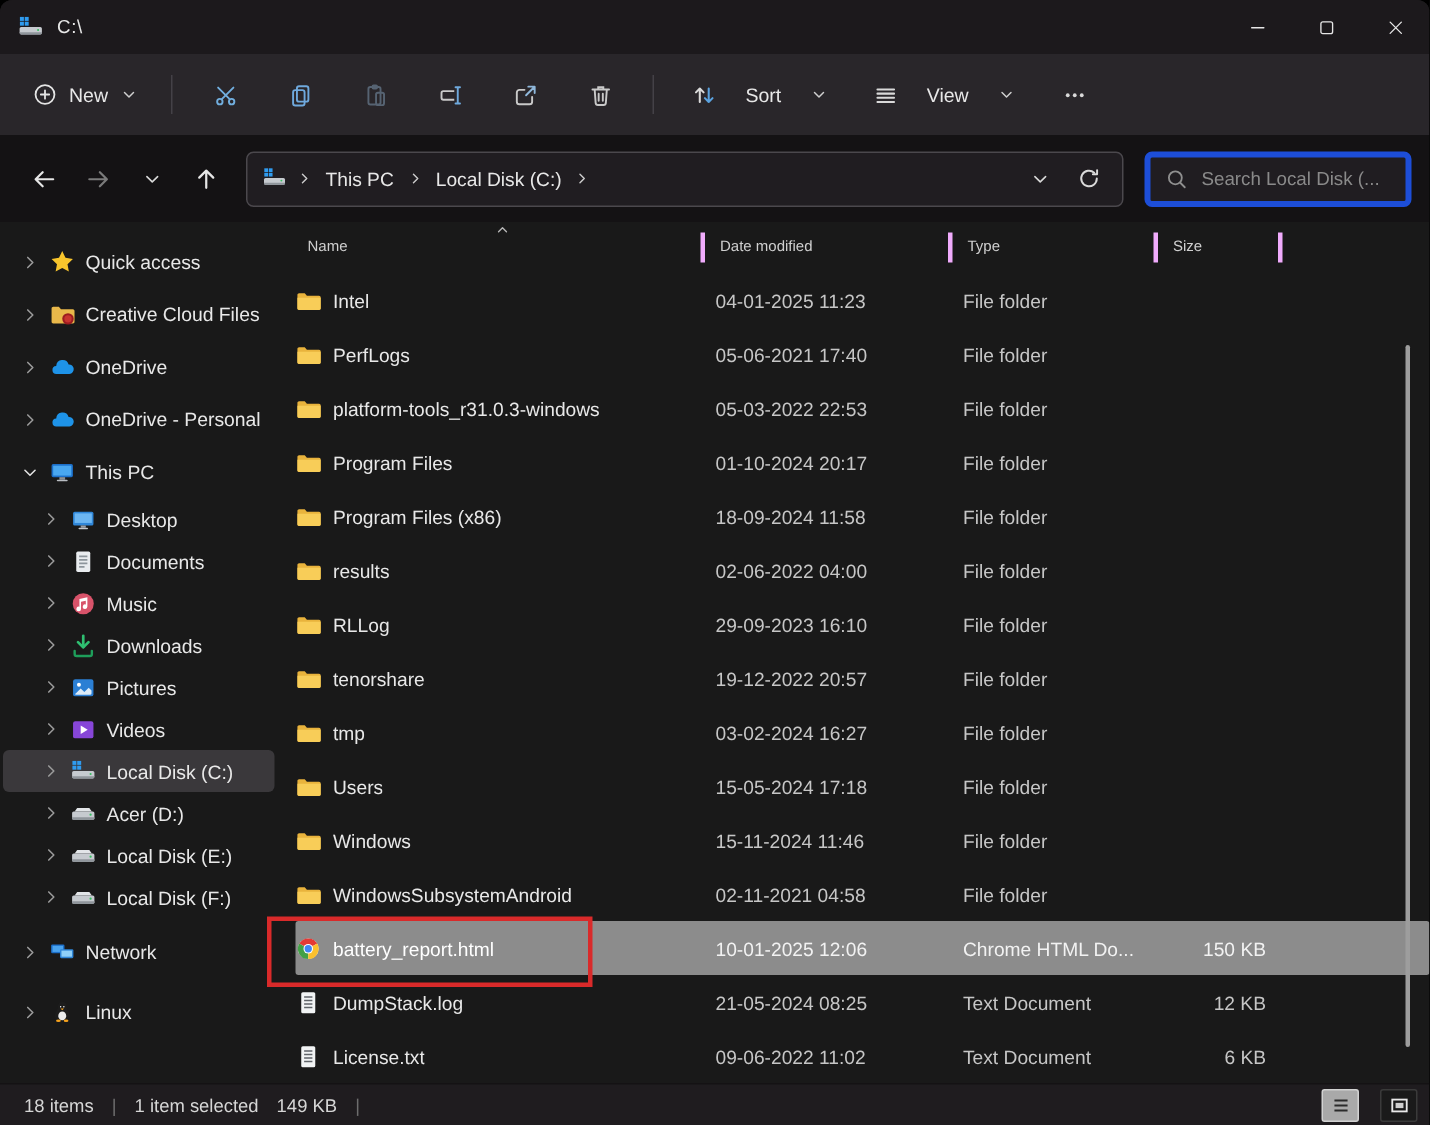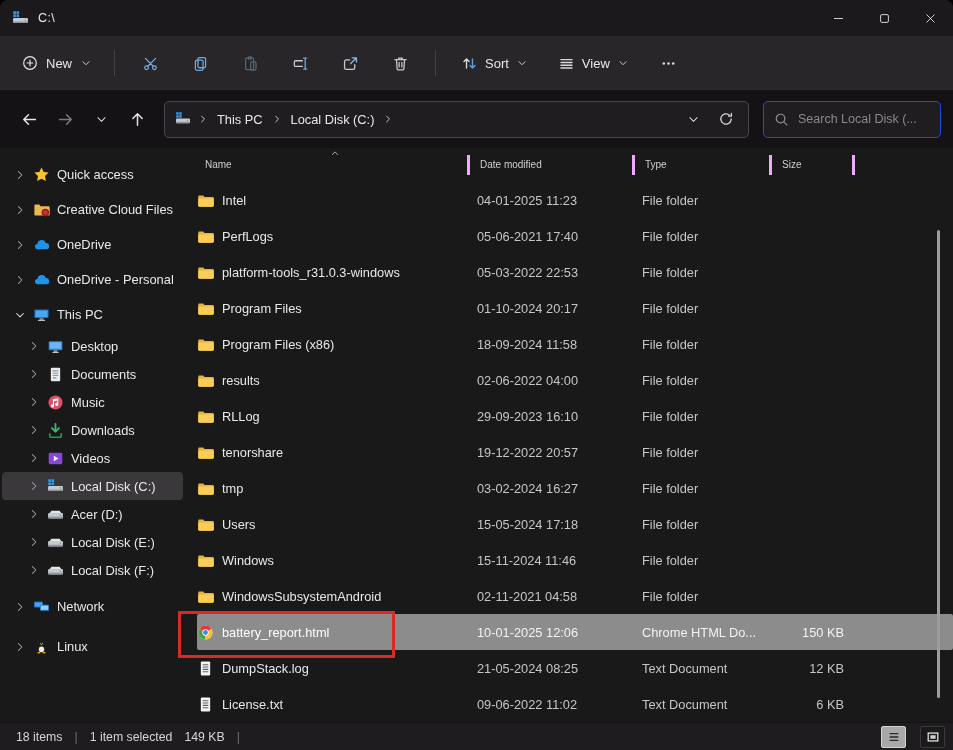--- a/index.html
+++ b/index.html
@@ -19,33 +19,33 @@
   .t-icon{width:17px;height:17px}
   .title-text{font-size:12.5px;letter-spacing:.4px}
   .win-controls{display:flex;height:100%}
   .wc{width:46px;height:100%;display:flex;align-items:center;justify-content:center}
   .wc .icon{width:13px;height:13px}
 
   
   .cmdbar{height:54px;background:#29262a;display:flex;align-items:center;padding:16px 10px;flex:none}
   .new-btn{display:flex;align-items:center;gap:8px;padding:8px 12px;border-radius:5px;font-size:13px}
   .sep{width:1px;height:26px;background:#444147;margin:0 10px;flex:none}
-  .tbtn{width:44px;height:38px;display:flex;align-items:center;justify-content:center;border-radius:5px;gap:7px;margin:0 3px}
+  .tbtn{width:44px;height:38px;display:flex;align-items:center;justify-content:center;border-radius:5px;gap:19px;margin:0 3px}
   .tbtn.wide{width:auto;padding:0 12px;font-size:13px}
 
   
   .navrow{height:58px;background:#141214;display:flex;align-items:center;padding:0 12px;flex:none}
   .navbtn{width:34px;height:34px;display:flex;align-items:center;justify-content:center;border-radius:5px;flex:none;margin-right:2px}
   .addrbox{flex:1;height:37px;margin-left:8px;background:#201d21;border:1px solid #4b484d;border-radius:5px;
     display:flex;align-items:center;padding:0 10px;gap:6px;font-size:12.8px;min-width:0}
   .bc-segs{display:flex;align-items:center;gap:2px}
   .bc-seg{padding:3px 6px;border-radius:3px;white-space:nowrap}
   .bc-chev{width:12px;height:12px}
   .addr-right{margin-left:auto;display:flex;align-items:center;gap:18px;padding-right:4px}
-  .searchbox{width:178px;height:37px;margin-left:14px;background:#201d21;border:1px solid #1d4ed8;border-radius:5px;
+  .searchbox{width:178px;height:37px;margin-left:14px;background:#201d21;border:4px solid #1d4ed8;border-radius:5px;
     display:flex;align-items:center;padding:0 10px;gap:9px;flex:none}
   .searchbox input{flex:1;background:transparent;border:none;outline:none;color:#ddd;font-size:12.5px;font-family:inherit;min-width:0}
   input::placeholder{color:#8a8a8a}
 
   
   .body{flex:1;display:flex;min-height:0;position:relative}
   .sidebar{width:185px;flex:none;padding-top:9px;overflow:hidden}
   .sb-item{display:flex;align-items:center;gap:7px;padding-left:12px;border-radius:4px;margin:0 2px}
   .sb-item.lvl0{height:35px}
   .sb-item.lvl1{height:28px;padding-left:26px}
@@ -474,20 +474,35 @@
     <span class="sb-label">Downloads</span>
   </div>
         <div class="sb-item lvl1">
     <span class="icon sb-chev">
             <svg viewBox="0 0 16 16" xmlns="http://www.w3.org/2000/svg">
               <path d="M6 3.5l4.5 4.5L6 12.5" fill="none" stroke="#9a9a9a" stroke-width="1.4" stroke-linecap="round" stroke-linejoin="round"></path>
             </svg>
           </span>
     <span class="icon sb-ic">
             <svg viewBox="0 0 16 16" xmlns="http://www.w3.org/2000/svg">
+              <rect x="1.6" y="2.6" width="12.8" height="10.8" rx="1.4" fill="#2b7fd4"></rect>
+              <circle cx="5.3" cy="6.1" r="1.25" fill="#fff"></circle>
+              <path d="M2.8 12l3.6-3.6 2.3 2.3 2.7-2.7 1.8 1.8v1.6a1 1 0 01-1 1H3.8a1 1 0 01-1-1z" fill="#dcebf8"></path>
+            </svg>
+          </span>
+    <span class="sb-label">Pictures</span>
+  </div>
+        <div class="sb-item lvl1">
+    <span class="icon sb-chev">
+            <svg viewBox="0 0 16 16" xmlns="http://www.w3.org/2000/svg">
+              <path d="M6 3.5l4.5 4.5L6 12.5" fill="none" stroke="#9a9a9a" stroke-width="1.4" stroke-linecap="round" stroke-linejoin="round"></path>
+            </svg>
+          </span>
+    <span class="icon sb-ic">
+            <svg viewBox="0 0 16 16" xmlns="http://www.w3.org/2000/svg">
               <rect x="1.6" y="2.6" width="12.8" height="10.8" rx="1.4" fill="#8746d8"></rect>
               <path d="M6.4 5.4l4.4 2.6-4.4 2.6z" fill="#fff"></path>
             </svg>
           </span>
     <span class="sb-label">Videos</span>
   </div>
         <div class="sb-item lvl1 sel">
     <span class="icon sb-chev">
             <svg viewBox="0 0 16 16" xmlns="http://www.w3.org/2000/svg">
               <path d="M6 3.5l4.5 4.5L6 12.5" fill="none" stroke="#9a9a9a" stroke-width="1.4" stroke-linecap="round" stroke-linejoin="round"></path>

